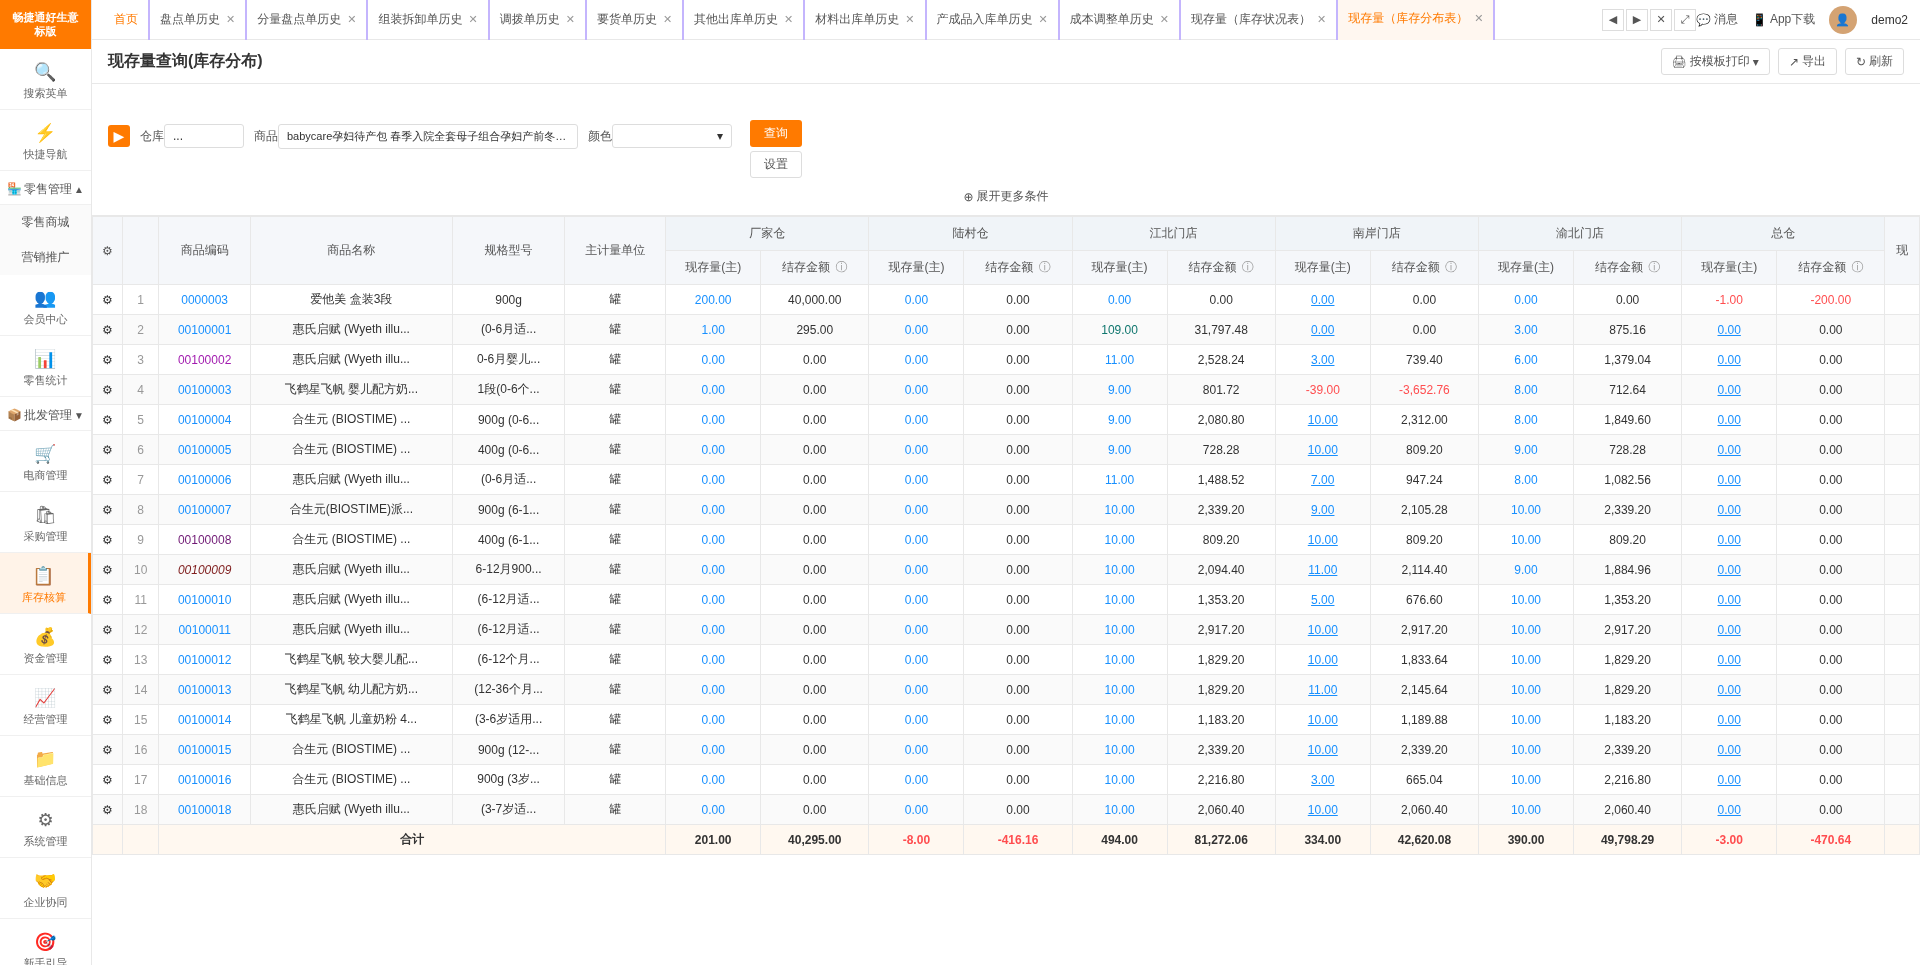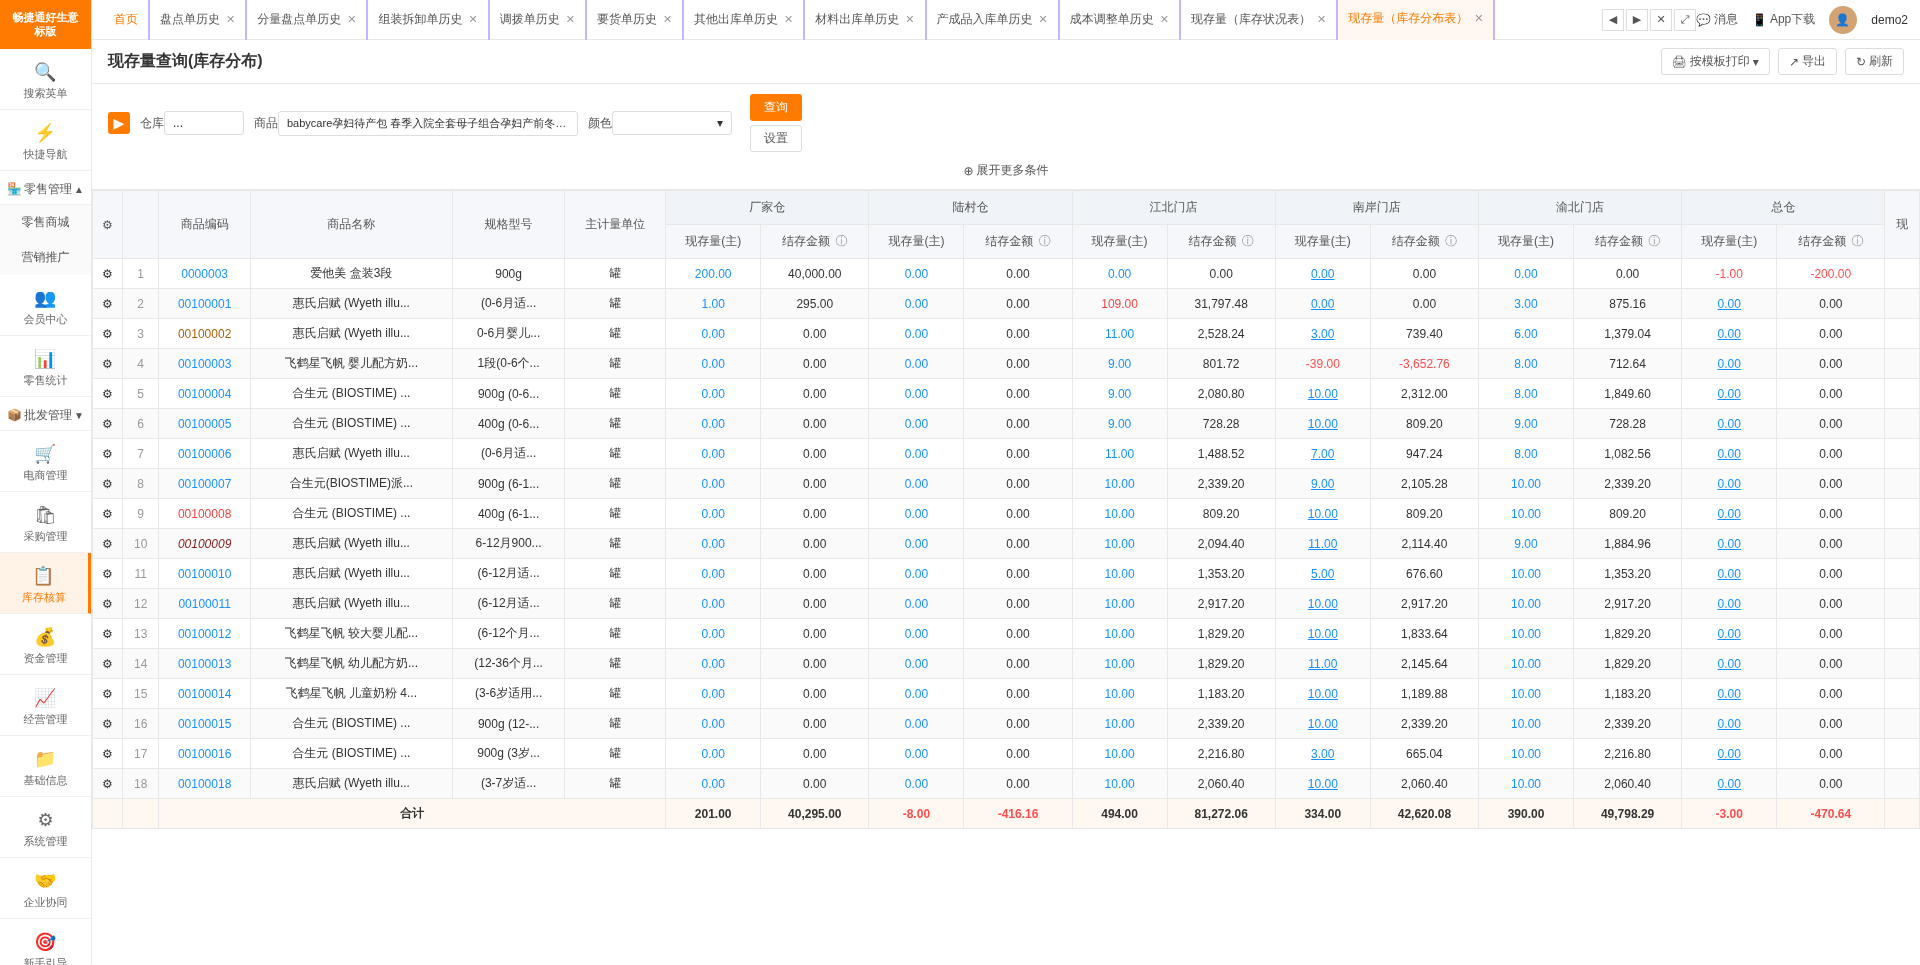--- a/index.html
+++ b/index.html
@@ -40,21 +40,21 @@
     .header-actions { display: flex; gap: 8px; align-items: center; }
     .btn-outline { padding: 4px 10px; border: 1px solid #ddd; background: #fff; cursor: pointer; color: #555; border-radius: 3px; display: flex; align-items: center; gap: 3px; }
 
     
     .filter-bar { background: #fff; padding: 10px 16px; border-bottom: 1px solid #e8e8e8; display: flex; align-items: center; gap: 10px; flex-shrink: 0; flex-wrap: wrap; }
     .filter-item { display: flex; align-items: center; }
     .filter-label { color: #555; white-space: nowrap; }
     .filter-input { border: 1px solid #ddd; padding: 4px 8px; border-radius: 3px; color: #333; min-width: 80px; background: #fff; cursor: pointer; display: flex; align-items: center; gap: 4px; }
     .filter-input-wide { min-width: 300px; }
     .filter-input-color { min-width: 120px; }
-    .btn-search { background: #ff7a00; color: #fff; border: none; padding: 5px 14px; border-radius: 3px; cursor: pointer; }
+    .btn-search { background: #ff7a00; color: #fff; border: none; padding: 5px 14px; border-radius: 3px; cursor: pointer; margin-top: 26px; }
     .btn-setting { background: #fff; color: #555; border: 1px solid #ddd; padding: 4px 10px; border-radius: 3px; cursor: pointer; }
     .expand-btn { display: flex; align-items: center; gap: 3px; cursor: pointer; color: #555; }
     .filter-more { width: 100%; display: flex; justify-content: center; }
     .orange-arrow { color: #ff7a00; font-size: 14px; cursor: pointer; background: #ff7a00; color: #fff; width: 22px; height: 22px; border-radius: 3px; display: flex; align-items: center; justify-content: center; flex-shrink: 0; }
 
     
     .table-wrap { flex: 1; overflow: auto; background: #fff; margin: 0; }
     table { width: 100%; border-collapse: collapse; font-size: 12px; }
     thead tr { background: #f5f7fa; }
     th { padding: 8px 6px; text-align: center; border: 1px solid #e8e8e8; color: #555; font-weight: 500; white-space: nowrap; position: sticky; top: 0; background: #f5f7fa; z-index: 2; }
@@ -301,34 +301,34 @@
     <td>⚙</td>
     <td class="row-num">2</td>
     <td style="color:#1890ff;cursor:pointer;">00100001</td>
     <td>惠氏启赋 (Wyeth illu...</td>
     <td>(0-6月适...</td>
     <td>罐</td>
     <td style="color:#1890ff;cursor:pointer;">1.00</td>
     <td>295.00</td>
     <td style="color:#1890ff;cursor:pointer;">0.00</td>
     <td>0.00</td>
-    <td style="color:#ef4444;cursor:pointer;">109.00</td>
+    <td style="color:#0f766e;cursor:pointer;">109.00</td>
     <td>31,797.48</td>
     <td class="col-link">0.00</td>
     <td class="">0.00</td>
     <td style="color:#1890ff;cursor:pointer;">3.00</td>
     <td>875.16</td>
     <td class="col-link">0.00</td>
     <td class="">0.00</td>
     <td></td>
   </tr>
           <tr>
     <td>⚙</td>
     <td class="row-num">3</td>
-    <td style="color:#a16207;cursor:pointer;">00100002</td>
+    <td style="color:#a21caf;cursor:pointer;">00100002</td>
     <td>惠氏启赋 (Wyeth illu...</td>
     <td>0-6月婴儿...</td>
     <td>罐</td>
     <td style="color:#1890ff;cursor:pointer;">0.00</td>
     <td>0.00</td>
     <td style="color:#1890ff;cursor:pointer;">0.00</td>
     <td>0.00</td>
     <td style="color:#1890ff;cursor:pointer;">11.00</td>
     <td>2,528.24</td>
     <td class="col-link">3.00</td>
@@ -440,21 +440,21 @@
     <td class="">2,105.28</td>
     <td style="color:#1890ff;cursor:pointer;">10.00</td>
     <td>2,339.20</td>
     <td class="col-link">0.00</td>
     <td class="">0.00</td>
     <td></td>
   </tr>
           <tr>
     <td>⚙</td>
     <td class="row-num">9</td>
-    <td style="color:#ef4444;cursor:pointer;">00100008</td>
+    <td style="color:#701a75;cursor:pointer;">00100008</td>
     <td>合生元 (BIOSTIME) ...</td>
     <td>400g (6-1...</td>
     <td>罐</td>
     <td style="color:#1890ff;cursor:pointer;">0.00</td>
     <td>0.00</td>
     <td style="color:#1890ff;cursor:pointer;">0.00</td>
     <td>0.00</td>
     <td style="color:#1890ff;cursor:pointer;">10.00</td>
     <td>809.20</td>
     <td class="col-link">10.00</td>

